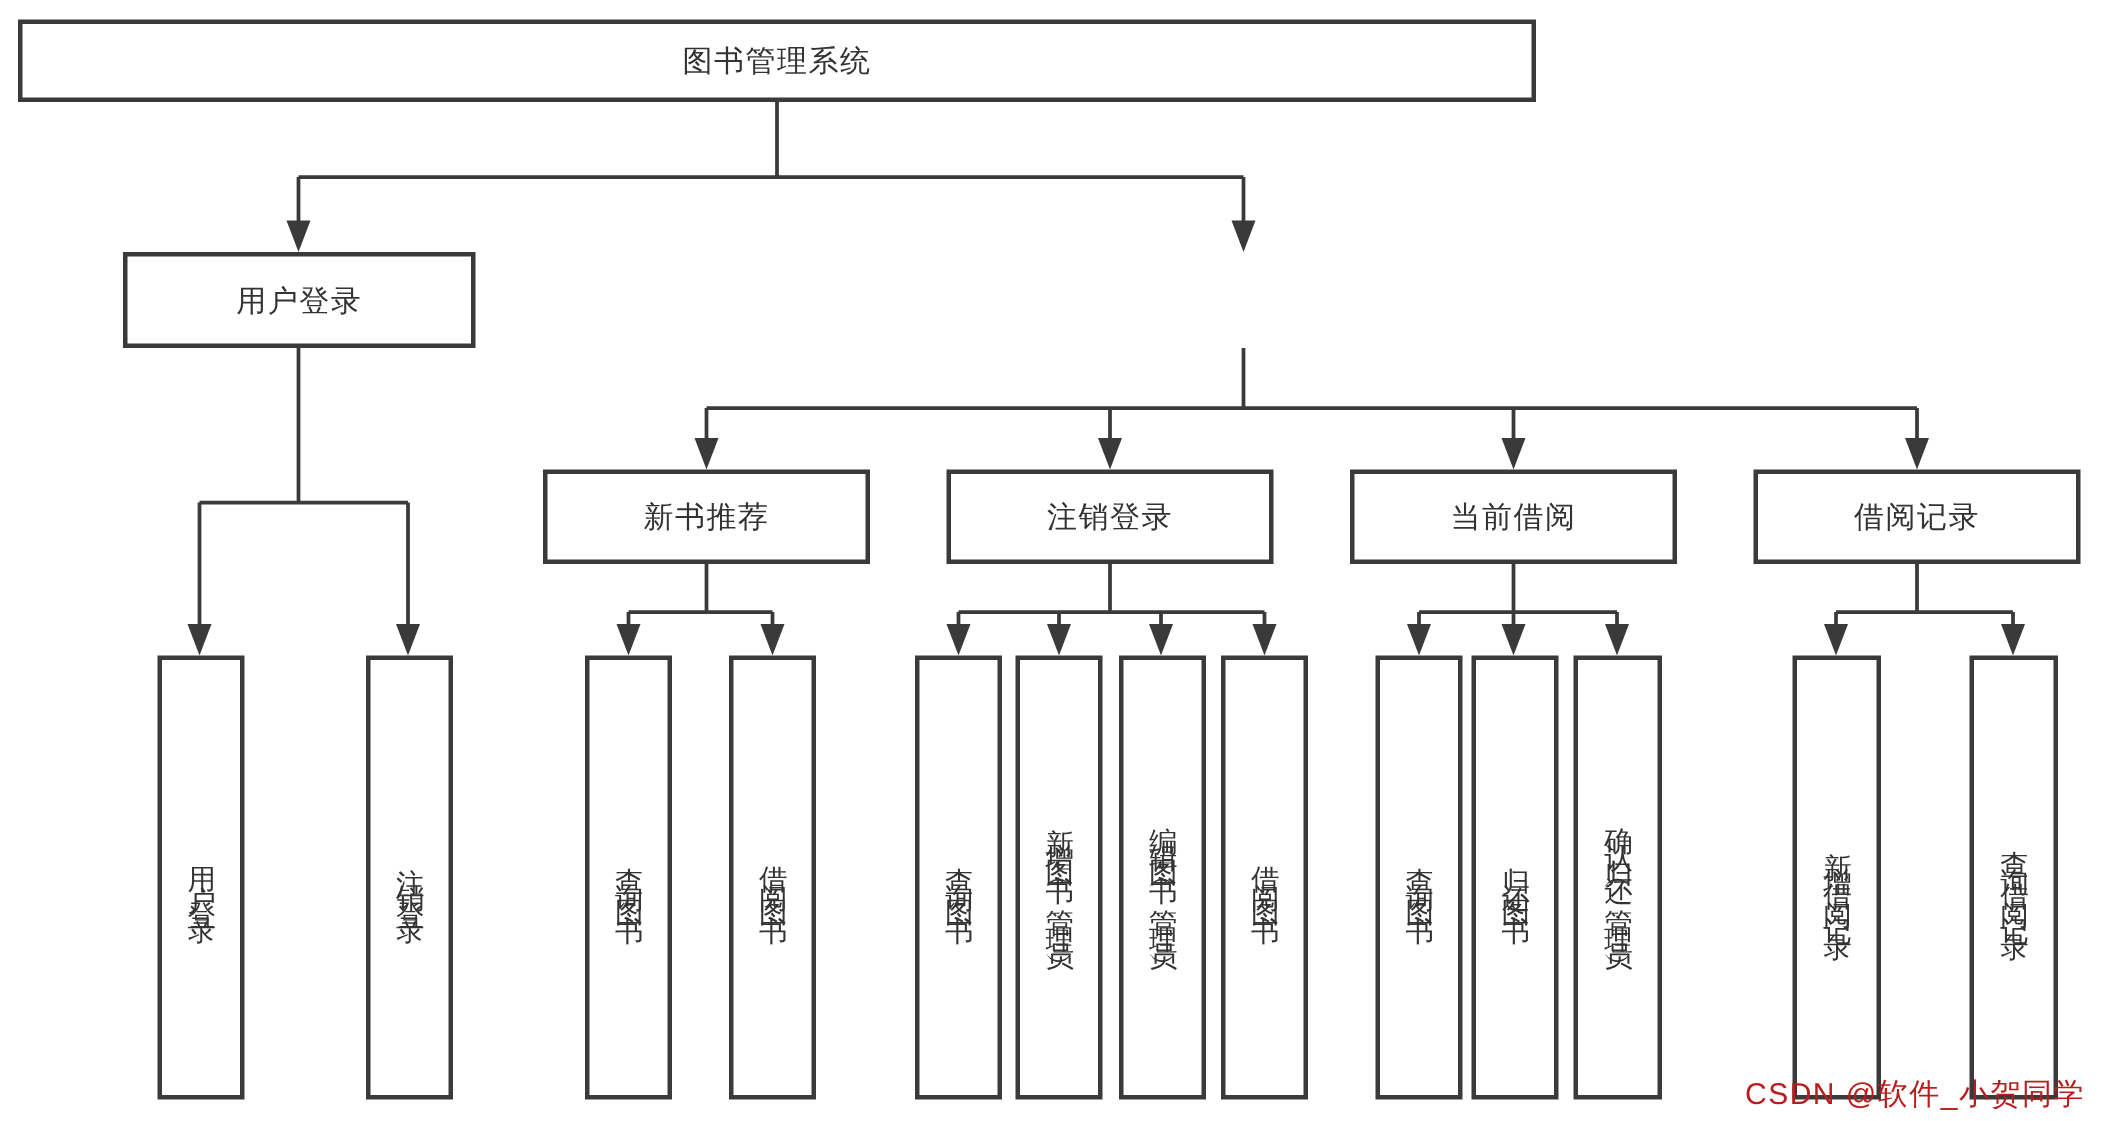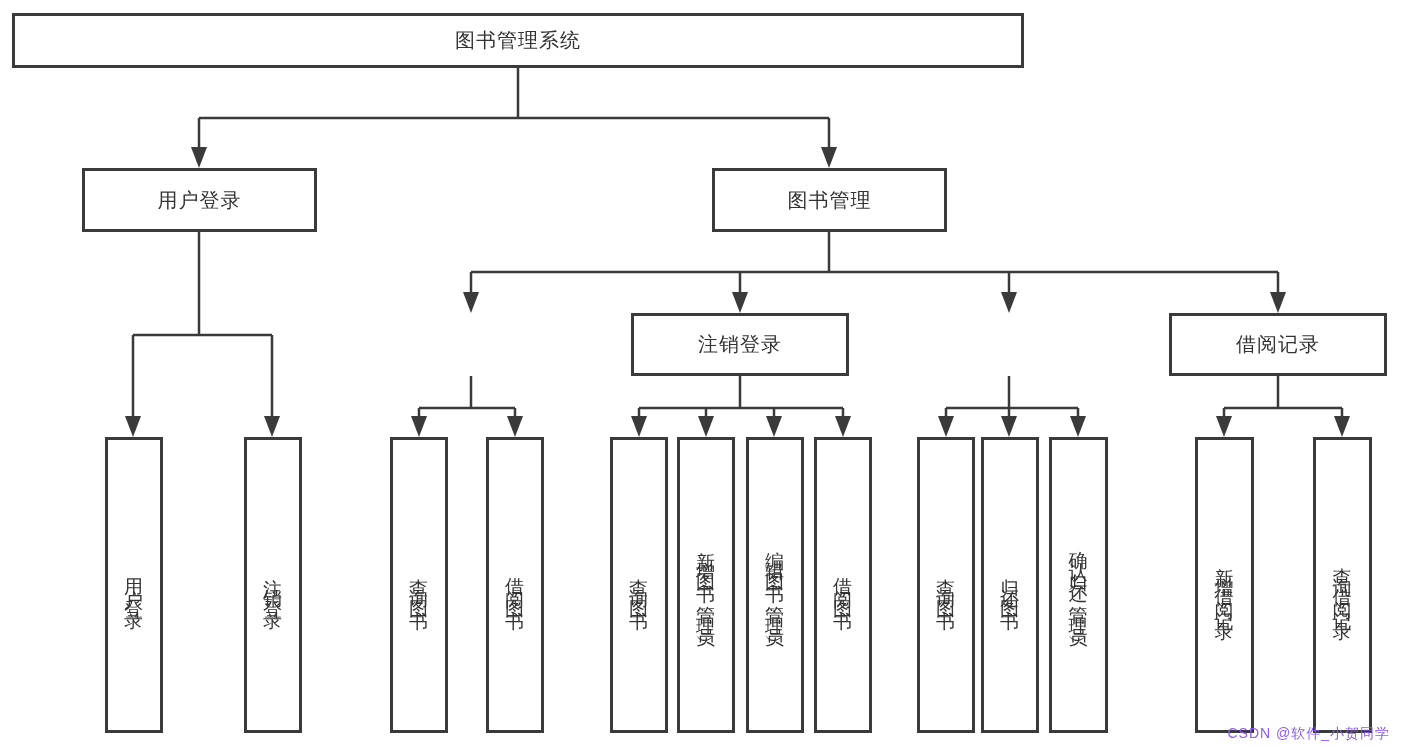--- a/index.html
+++ b/index.html
@@ -42,22 +42,22 @@
     text-orientation:mixed;
     font-size:19px;
     line-height:1;
     letter-spacing:11px;
     color:#333333;
     white-space:nowrap;
   }
   .watermark {
     position:absolute;
     right:15px; bottom:4px;
-    font-size:14px;
-    color:#8b5cf6;
+    font-size:20px;
+    color:#b91c1c;
     letter-spacing:1px;
     user-select:none;
   }
 </style>
 </head>
 <body>
 
 <div class="stage">
 
   <svg class="wires" viewBox="0 0 1405 747" xmlns="http://www.w3.org/2000/svg" aria-hidden="true">
@@ -118,26 +118,29 @@
     </g>
   </svg>
 
   <div class="node root">
     <span>图书管理系统</span>
   </div>
 
   <div class="node l2a">
     <span>用户登录</span>
   </div>
-  <div class="node l2b">
-    <span>图书管理</span>
+
+  <div class="node l3 l3a">
+    <span>新书推荐</span>
   </div>
-
   <div class="node l3 l3b">
     <span>注销登录</span>
+  </div>
+  <div class="node l3 l3c">
+    <span>当前借阅</span>
   </div>
   <div class="node l3 l3d">
     <span>借阅记录</span>
   </div>
 
   <div class="leaf" style="left:105px">
     <span class="vtext">用户登录</span>
   </div>
   <div class="leaf" style="left:244px">
     <span class="vtext">注销登录</span>

